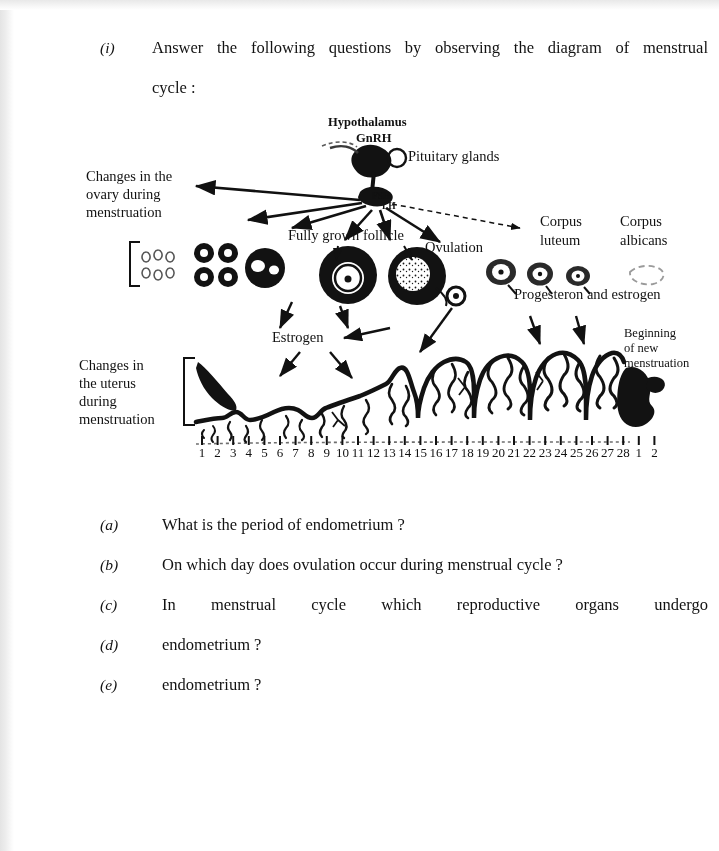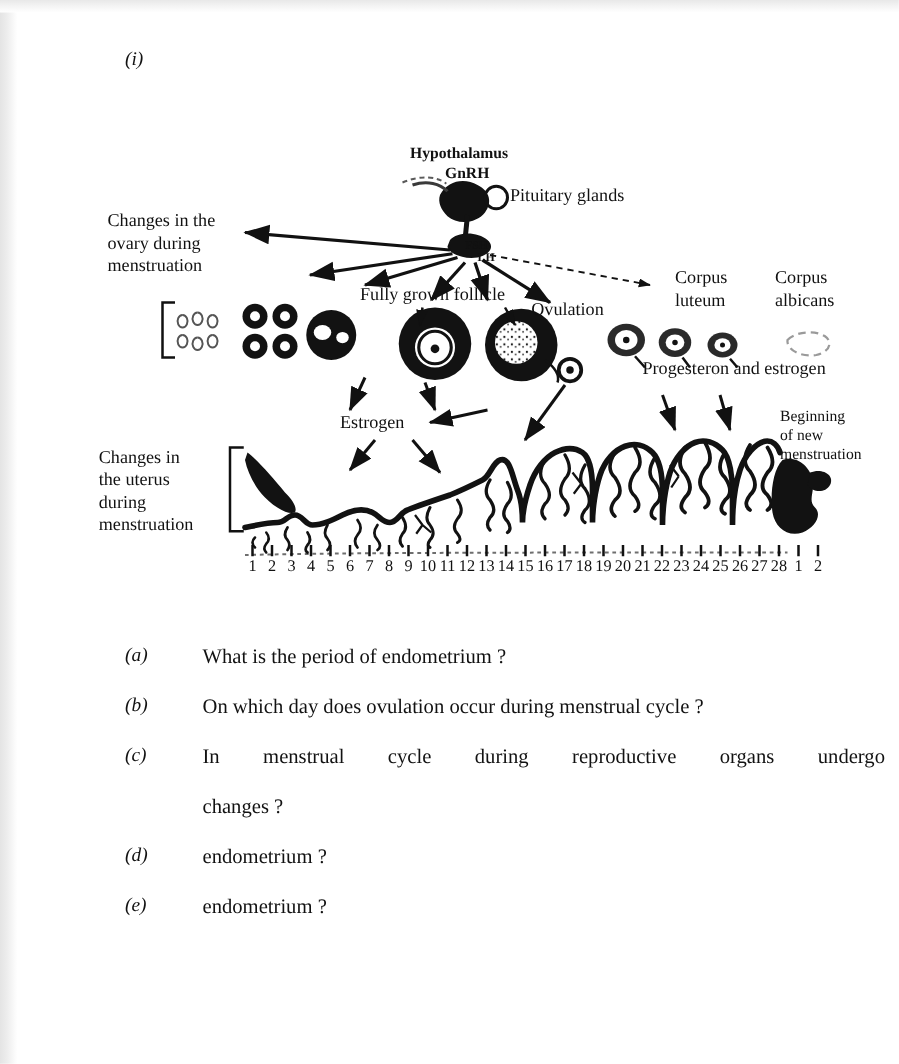--- a/index.html
+++ b/index.html
@@ -92,20 +92,22 @@
 
 <div id="scan-edge-left"></div>
 <div id="scan-edge-top"></div>
 
 <div class="page">
 
   <div id="intro">
     <div class="q-row">
       <div class="marker">(i)</div>
       <div class="q-body">
+        <div class="justified-line">Answer the following questions by observing the diagram of menstrual</div>
+        <div>cycle :</div>
       </div>
     </div>
   </div>
 
   <div id="figure">
     <svg width="719" height="380" viewBox="0 0 719 380" xmlns="http://www.w3.org/2000/svg">
       <defs>
         <marker id="ah" markerWidth="9" markerHeight="9" refX="7.5" refY="3" orient="auto">
           <path d="M0,0 L8,3 L0,6 z" fill="#111"></path>
         </marker>
@@ -421,22 +423,21 @@
       </div>
       <div class="q-row">
         <div class="marker">(b)</div>
         <div class="q-body">
           <div>On which day does ovulation occur during menstrual cycle ?</div>
         </div>
       </div>
       <div class="q-row">
         <div class="marker">(c)</div>
         <div class="q-body">
-          <div class="justified-line">In  menstrual  cycle  during  reproductive  organs  undergo</div>
-          <div>changes ?</div>
+          <div class="justified-line">In  menstrual  cycle  which  reproductive  organs  undergo</div>
         </div>
       </div>
       <div class="q-row">
         <div class="marker">(d)</div>
         <div class="q-body">
           <div>endometrium ?</div>
         </div>
       </div>
       <div class="q-row">
         <div class="marker">(e)</div>

